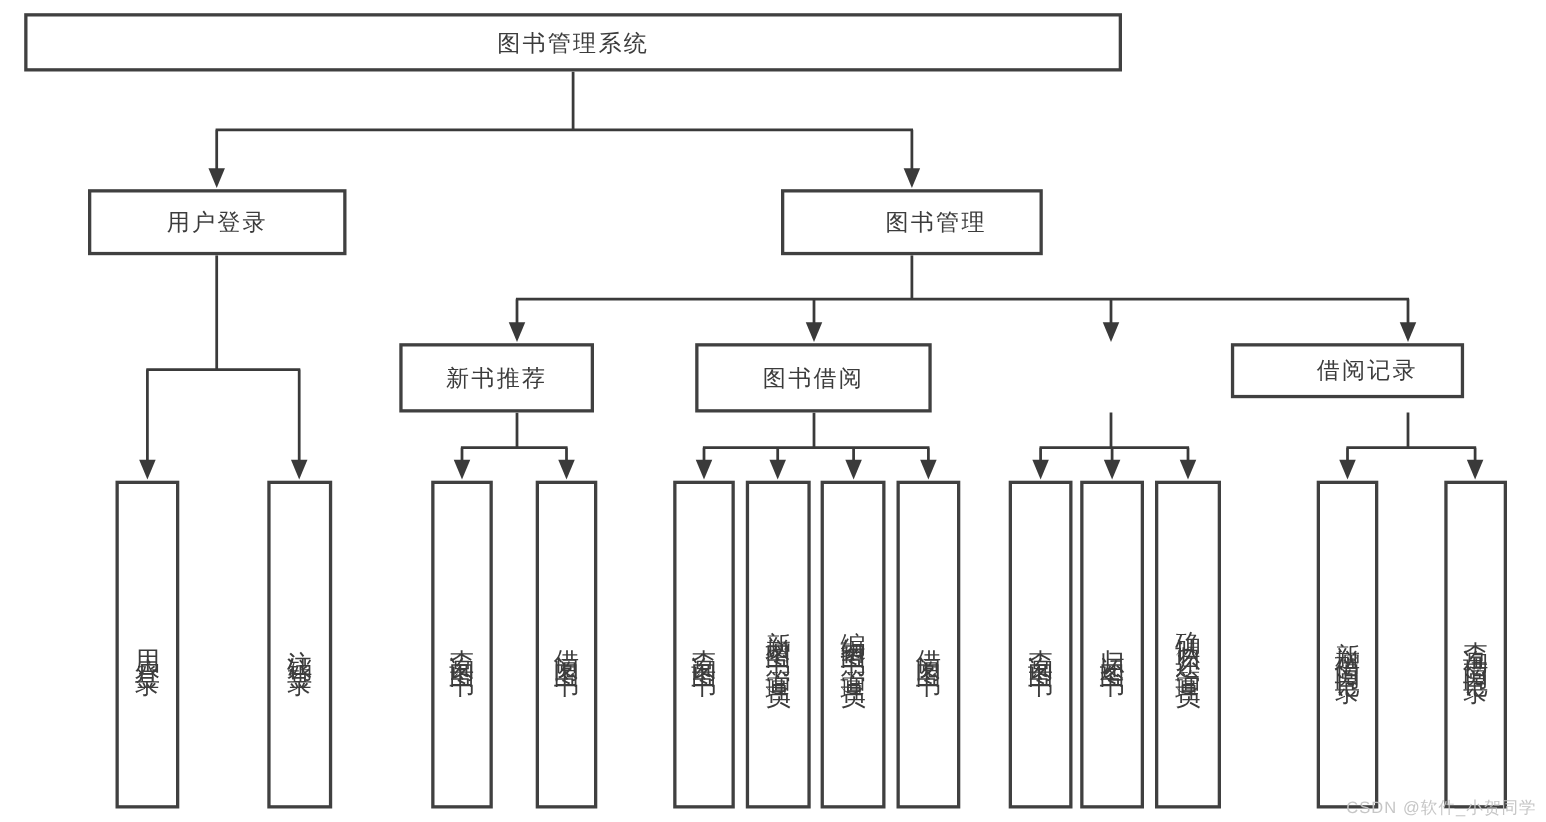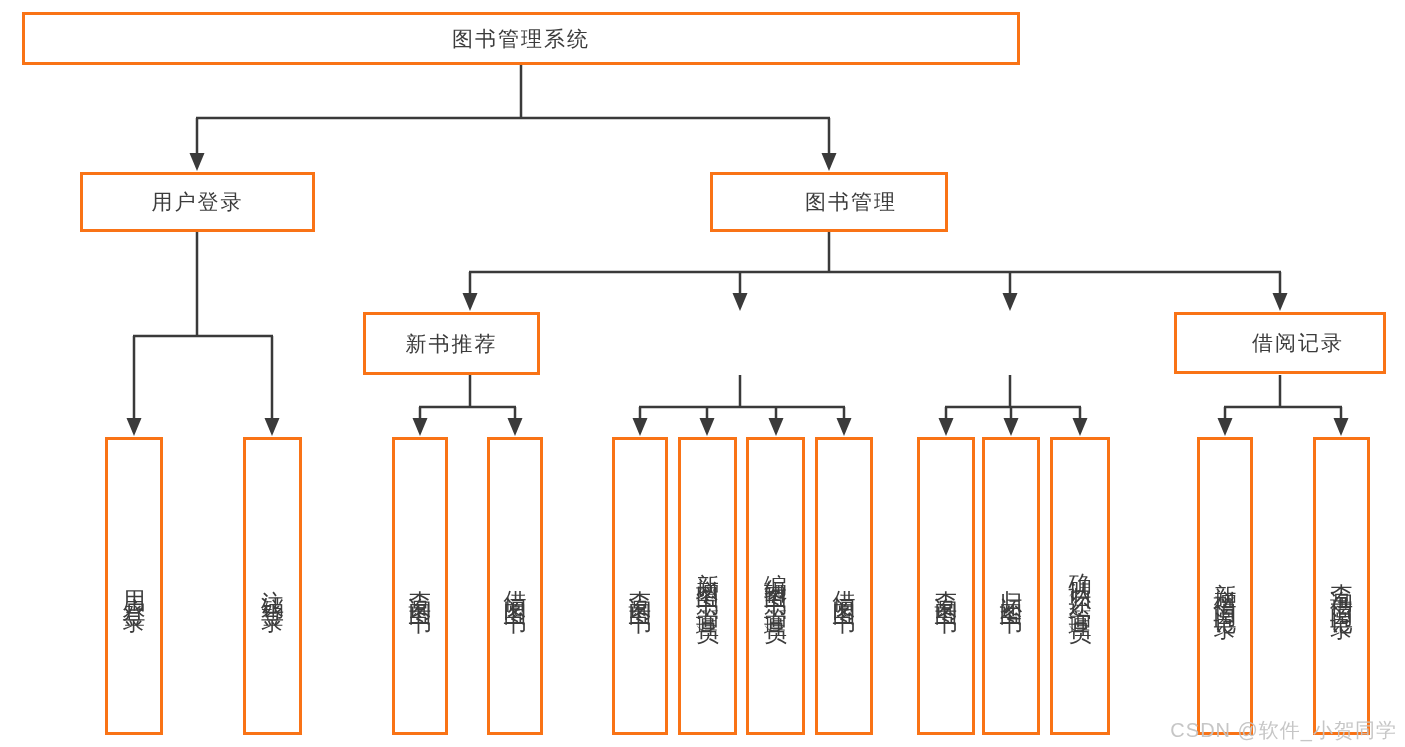--- a/index.html
+++ b/index.html
@@ -18,21 +18,21 @@
   .connectors {
     position: absolute;
     left: 0;
     top: 0;
     z-index: 1;
   }
   .box {
     position: absolute;
     box-sizing: border-box;
     background: #ffffff;
-    border: 3px solid #f97316;
+    border: 3px solid #404040;
     display: flex;
     align-items: center;
     justify-content: center;
     color: #3c3c3c;
     z-index: 2;
   }
   .h-box {
     font-size: 21px;
     letter-spacing: 2px;
     white-space: nowrap;
@@ -42,21 +42,21 @@
     text-orientation: mixed;
     font-size: 23px;
     letter-spacing: 7px;
     line-height: 1;
     white-space: nowrap;
   }
   .watermark {
     position: absolute;
     right: 8px;
     bottom: 3px;
-    font-size: 20px;
+    font-size: 15px;
     letter-spacing: 1px;
     color: rgba(195, 195, 195, 0.95);
     z-index: 5;
     white-space: nowrap;
   }
 </style>
 </head>
 <body>
 
 <div id="diagram">
@@ -103,21 +103,22 @@
       <polygon stroke="none" fill="#3a3a3a" points="1333.5,418 1348.5,418 1341,436"></polygon>
     </g>
   </svg>
 
   <div class="box h-box" style="left:22px; top:12px; width:998px; height:53px;">图书管理系统</div>
 
   <div class="box h-box" style="left:80px; top:172px; width:235px; height:60px;">用户登录</div>
   <div class="box h-box" style="left:710px; top:172px; width:238px; height:60px;padding-left:44px;">图书管理</div>
 
   <div class="box h-box" style="left:363px; top:312px; width:177px; height:63px;">新书推荐</div>
-  <div class="box h-box" style="left:1174px; top:312px; width:212px; height:62px;padding-left:36px;">借阅记录</div>
+  <div class="box h-box" style="left:632px; top:312px; width:215px; height:63px;">图书借阅</div>
+  <div class="box h-box" style="left:1119px; top:312px; width:212px; height:50px;padding-left:36px;">借阅记录</div>
 
   <div class="box v-box" style="left:105px; top:437px; width:58px; height:298px;">
     <span>用户登录</span>
   </div>
   <div class="box v-box" style="left:243px; top:437px; width:59px; height:298px;">
     <span>注销登录</span>
   </div>
 
   <div class="box v-box" style="left:392px; top:437px; width:56px; height:298px;">
     <span>查询图书</span>

